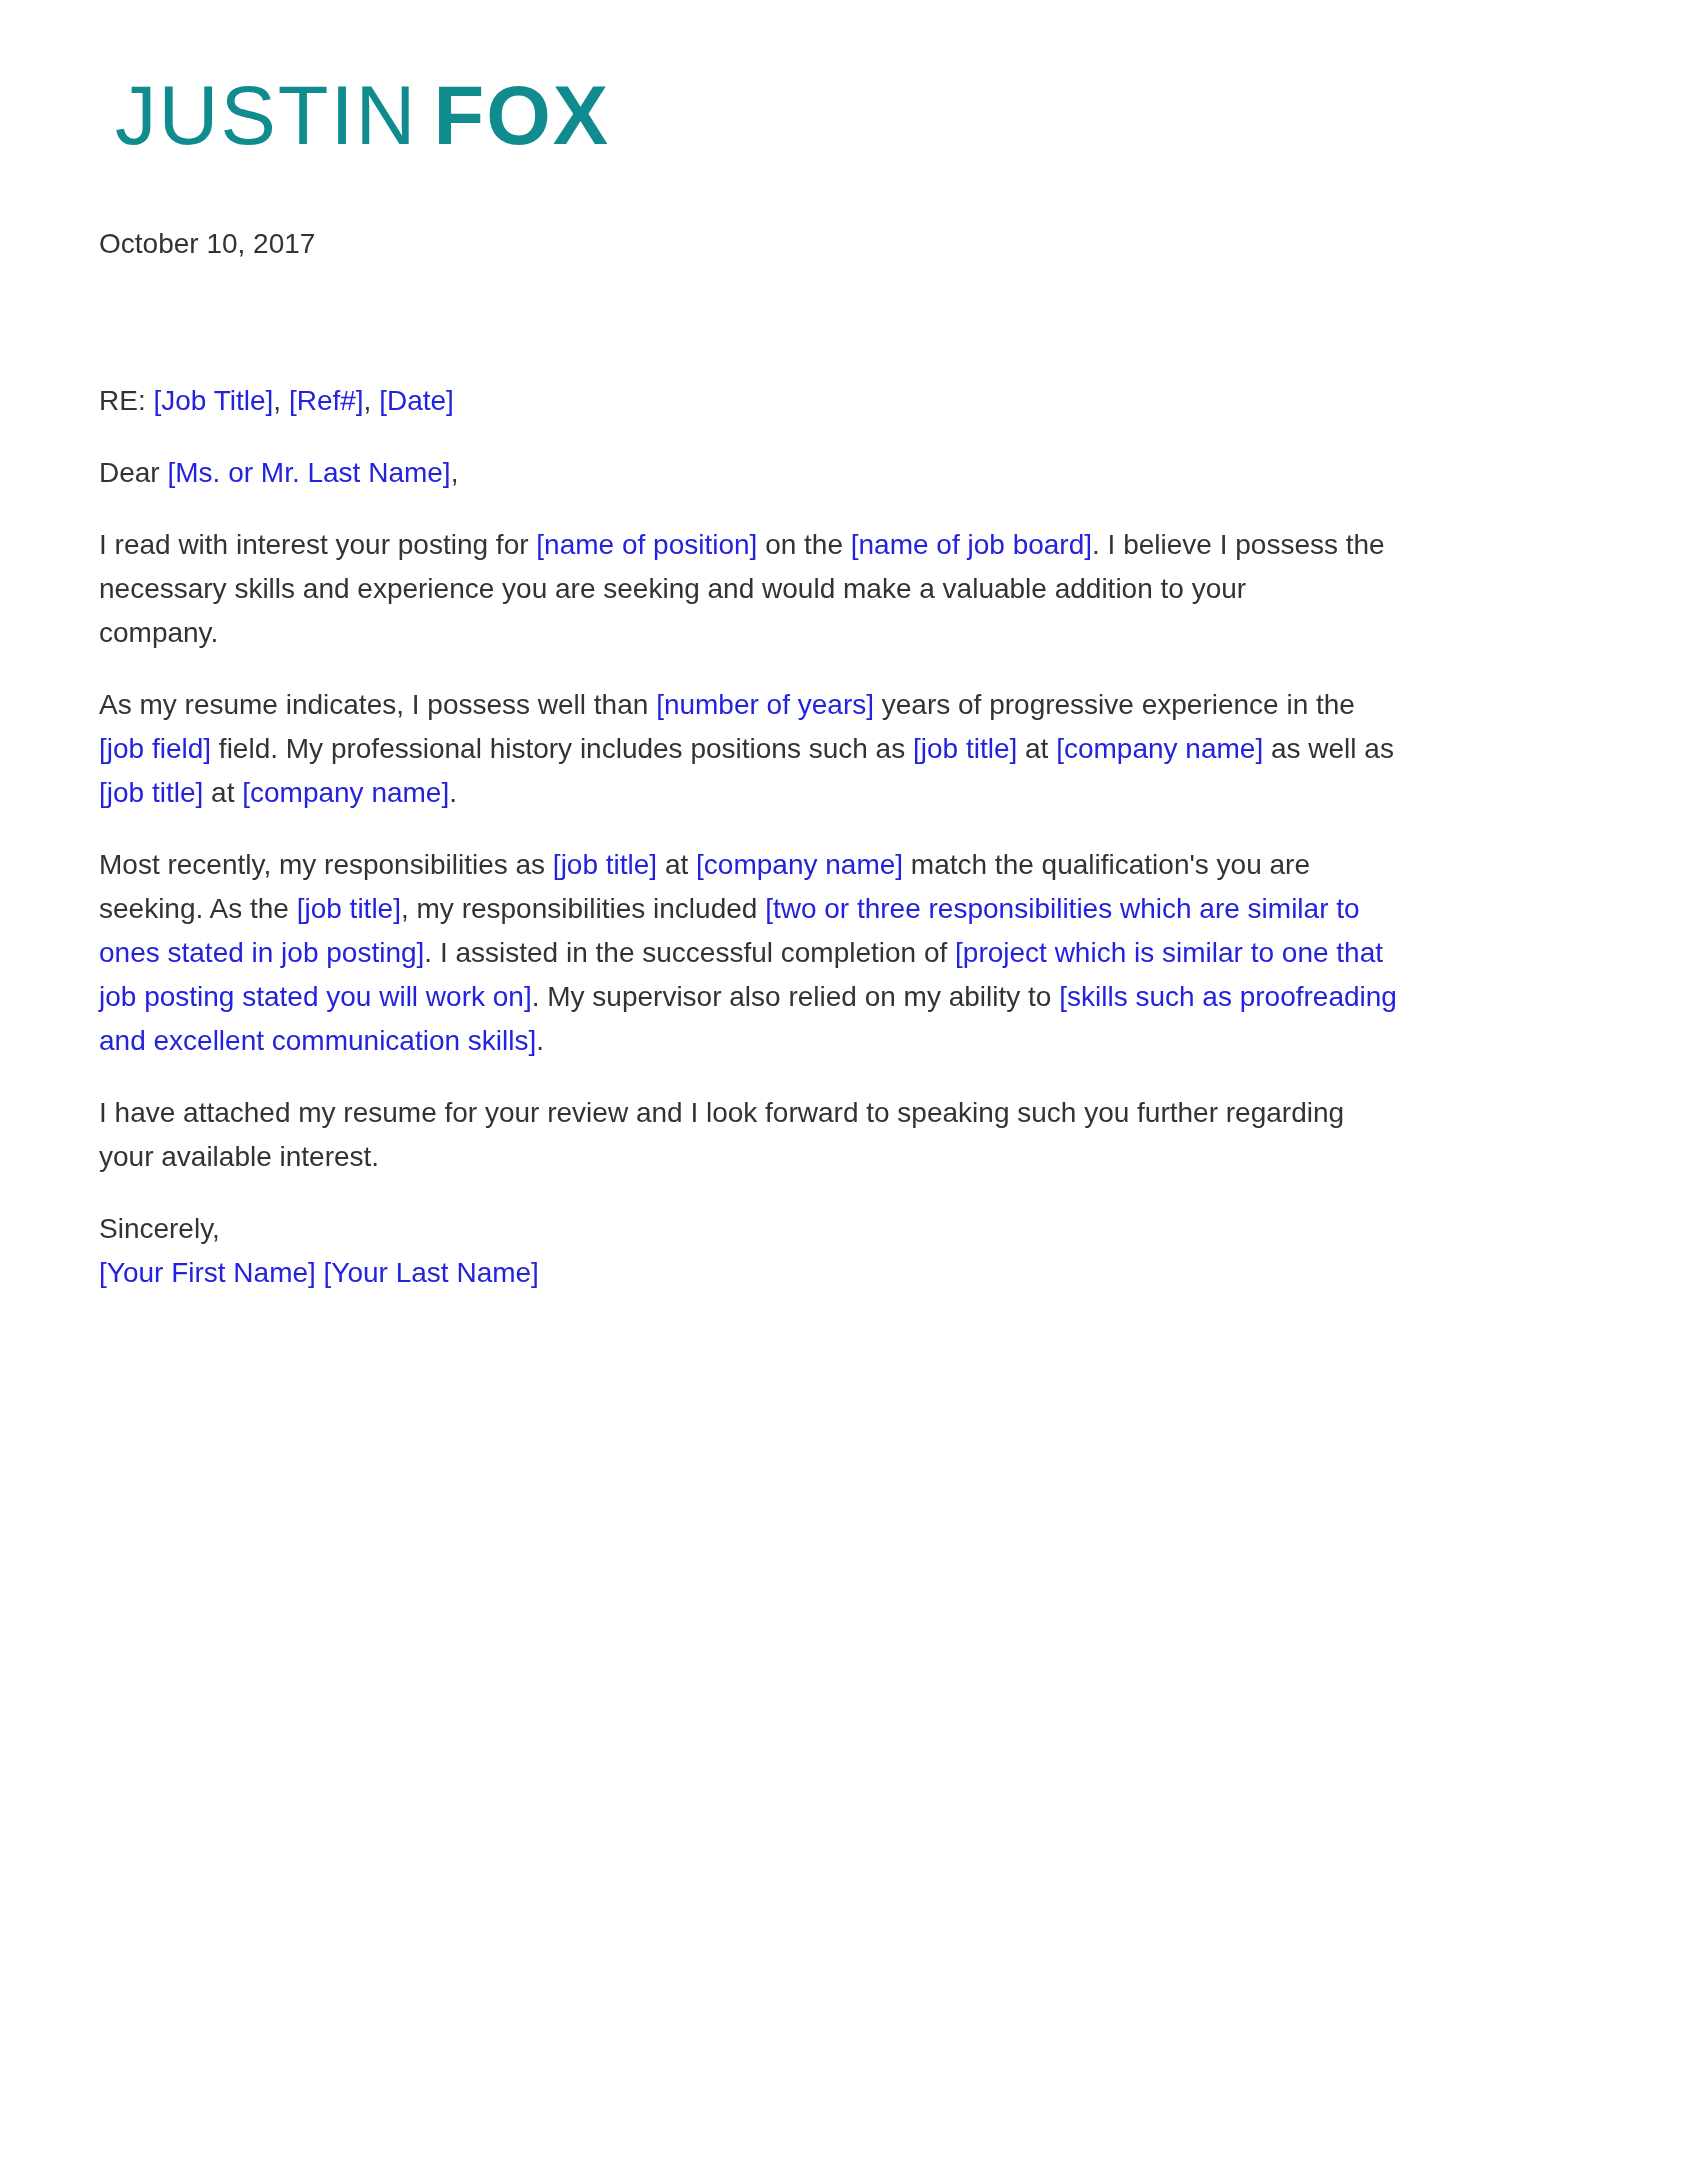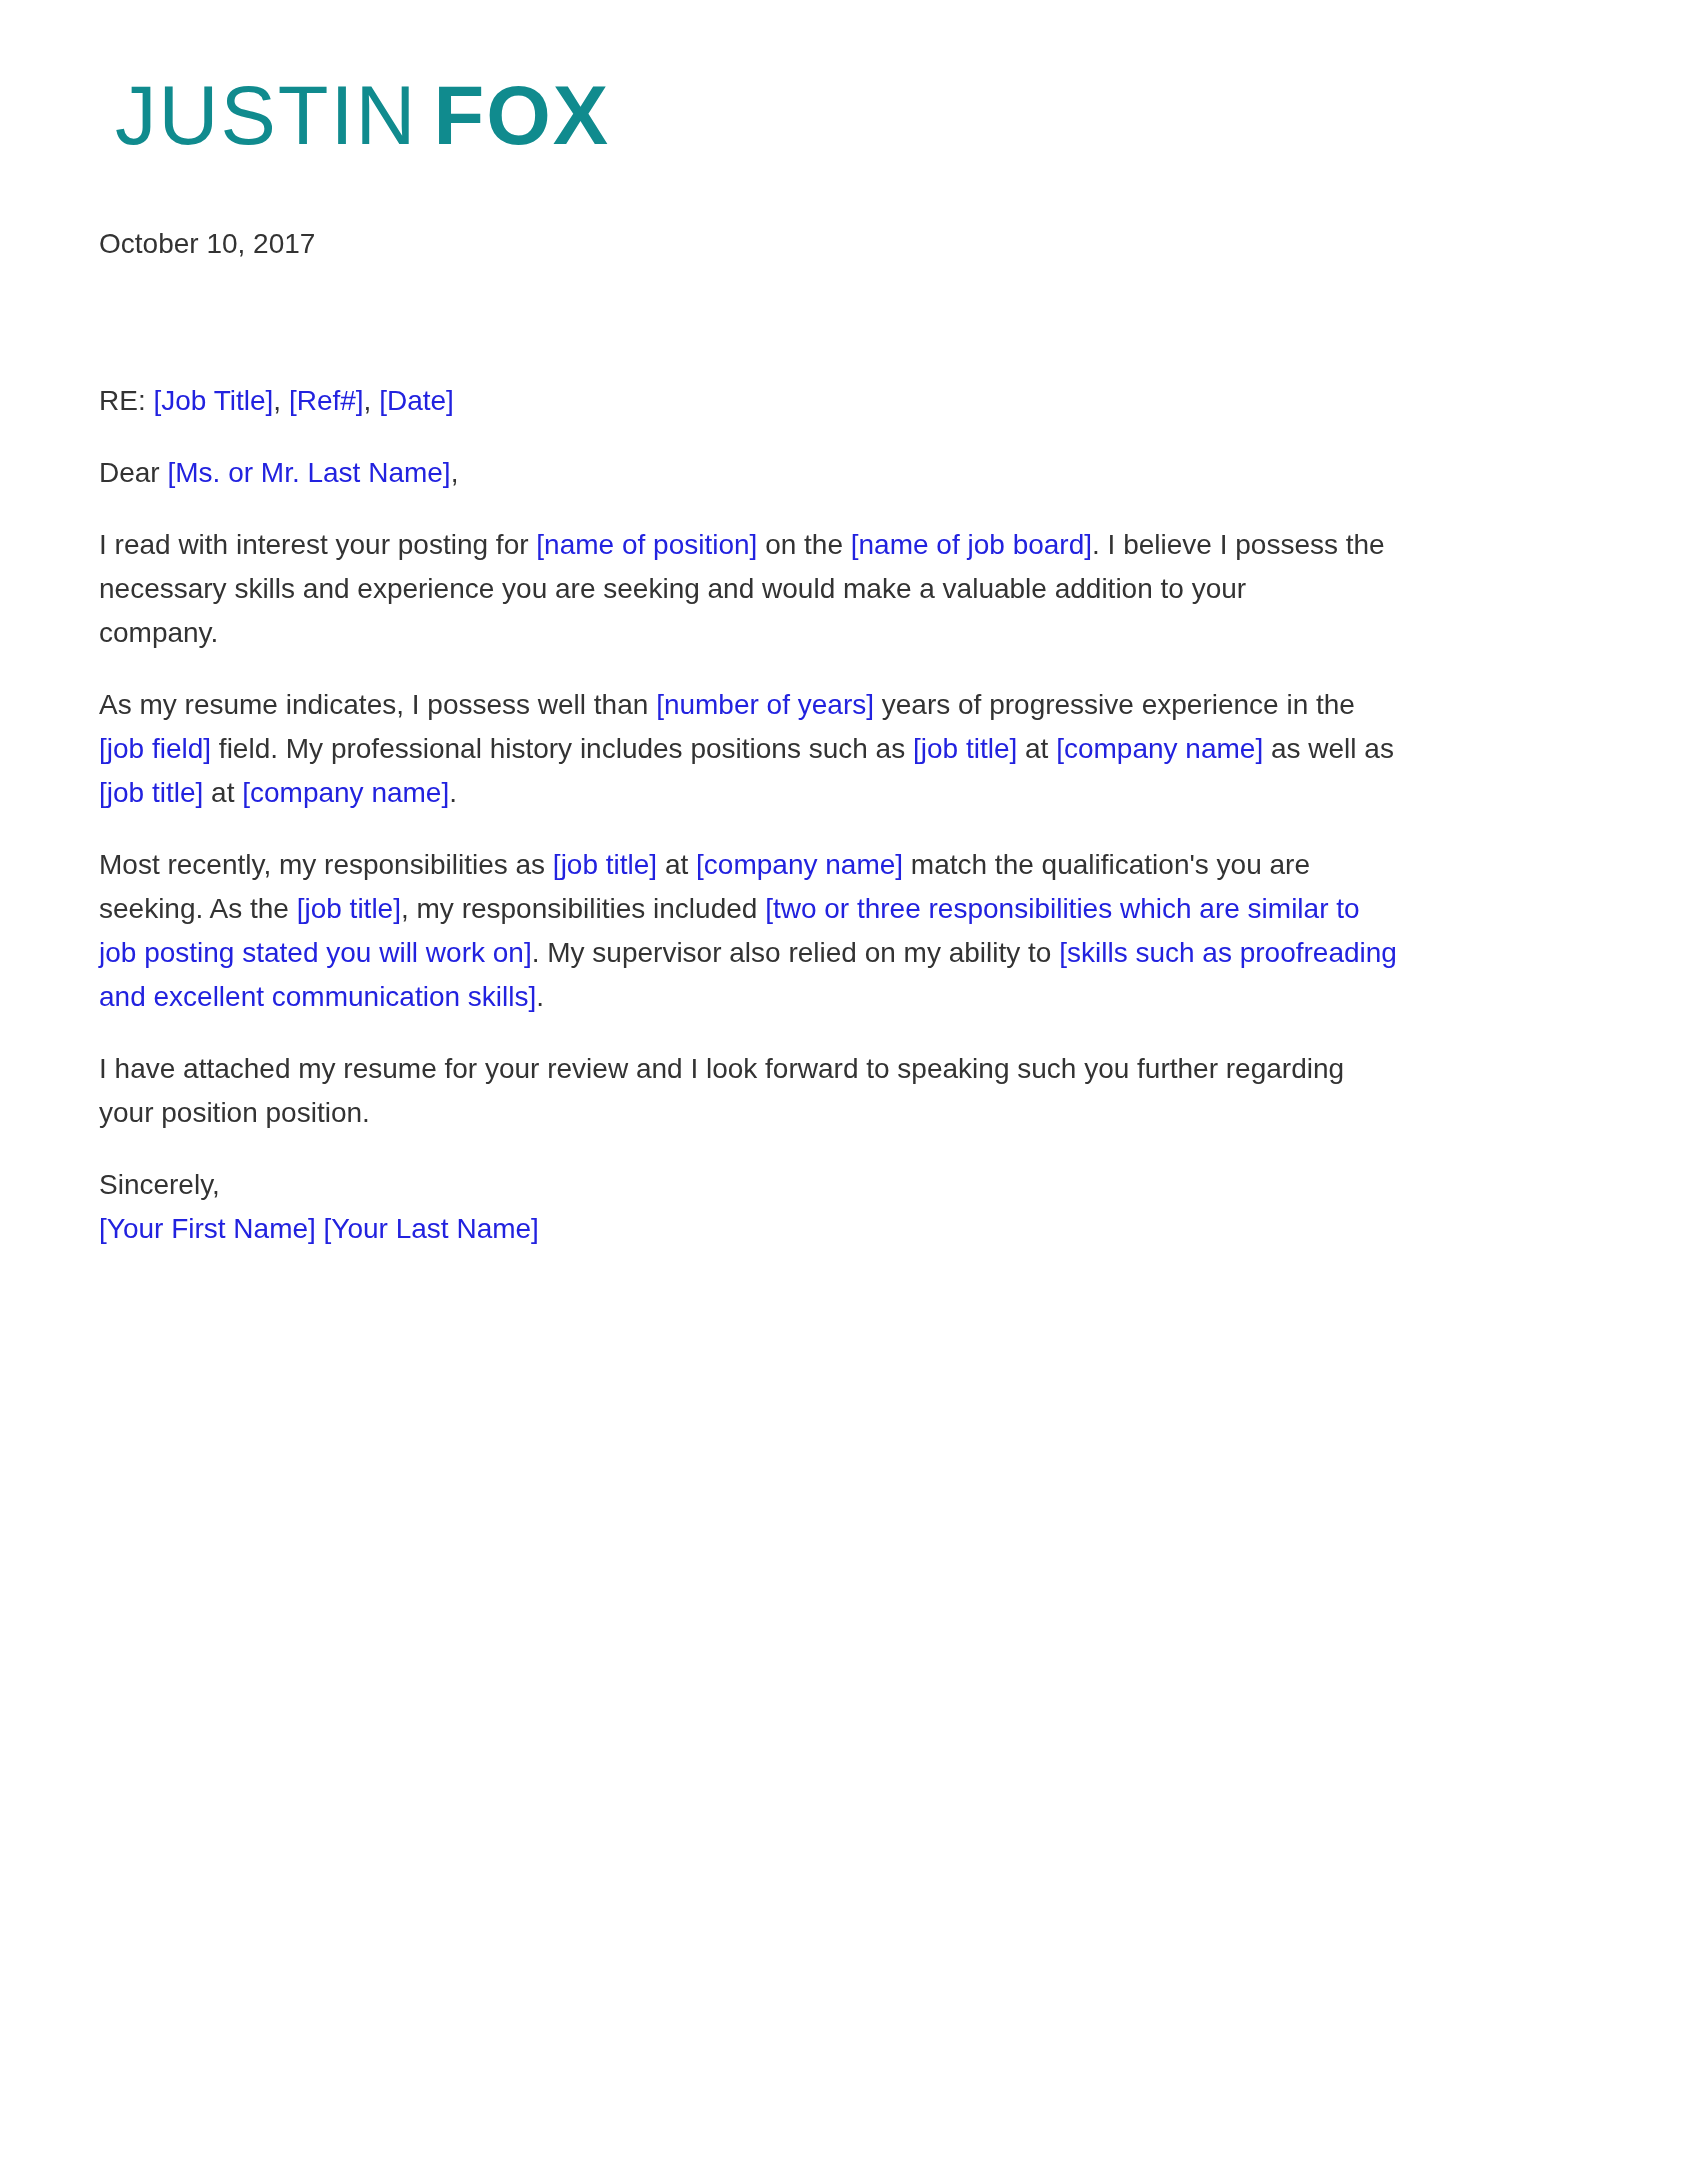--- a/index.html
+++ b/index.html
@@ -87,26 +87,27 @@
           <div class="line"><span class="txt">company.</span></div>
         </div>
         <div class="para">
           <div class="line"><span class="txt">As my resume indicates, I possess well than </span><span class="ph">[number of years]</span><span class="txt"> years of progressive experience in the</span></div>
           <div class="line"><span class="ph">[job field]</span><span class="txt"> field. My professional history includes positions such as </span><span class="ph">[job title]</span><span class="txt"> at </span><span class="ph">[company name]</span><span class="txt"> as well as</span></div>
           <div class="line"><span class="ph">[job title]</span><span class="txt"> at </span><span class="ph">[company name]</span><span class="txt">.</span></div>
         </div>
         <div class="para">
           <div class="line"><span class="txt">Most recently, my responsibilities as </span><span class="ph">[job title]</span><span class="txt"> at </span><span class="ph">[company name]</span><span class="txt"> match the qualification's you are</span></div>
           <div class="line"><span class="txt">seeking. As the </span><span class="ph">[job title]</span><span class="txt">, my responsibilities included </span><span class="ph">[two or three responsibilities which are similar to</span></div>
+          <div class="line"><span class="ph">ones stated in job posting]</span><span class="txt">. I assisted in the successful completion of </span><span class="ph">[project which is similar to one that</span></div>
           <div class="line"><span class="ph">job posting stated you will work on]</span><span class="txt">. My supervisor also relied on my ability to </span><span class="ph">[skills such as proofreading</span></div>
           <div class="line"><span class="ph">and excellent communication skills]</span><span class="txt">.</span></div>
         </div>
         <div class="para">
           <div class="line"><span class="txt">I have attached my resume for your review and I look forward to speaking such you further regarding</span></div>
-          <div class="line"><span class="txt">your position position.</span></div>
+          <div class="line"><span class="txt">your available interest.</span></div>
         </div>
         <div class="para">
           <div class="line"><span class="txt">Sincerely,</span></div>
           <div class="line"><span class="ph">[Your First Name]</span><span class="txt"> </span><span class="ph">[Your Last Name]</span></div>
         </div>
       </div>
   </div>
 
 </div>
 

